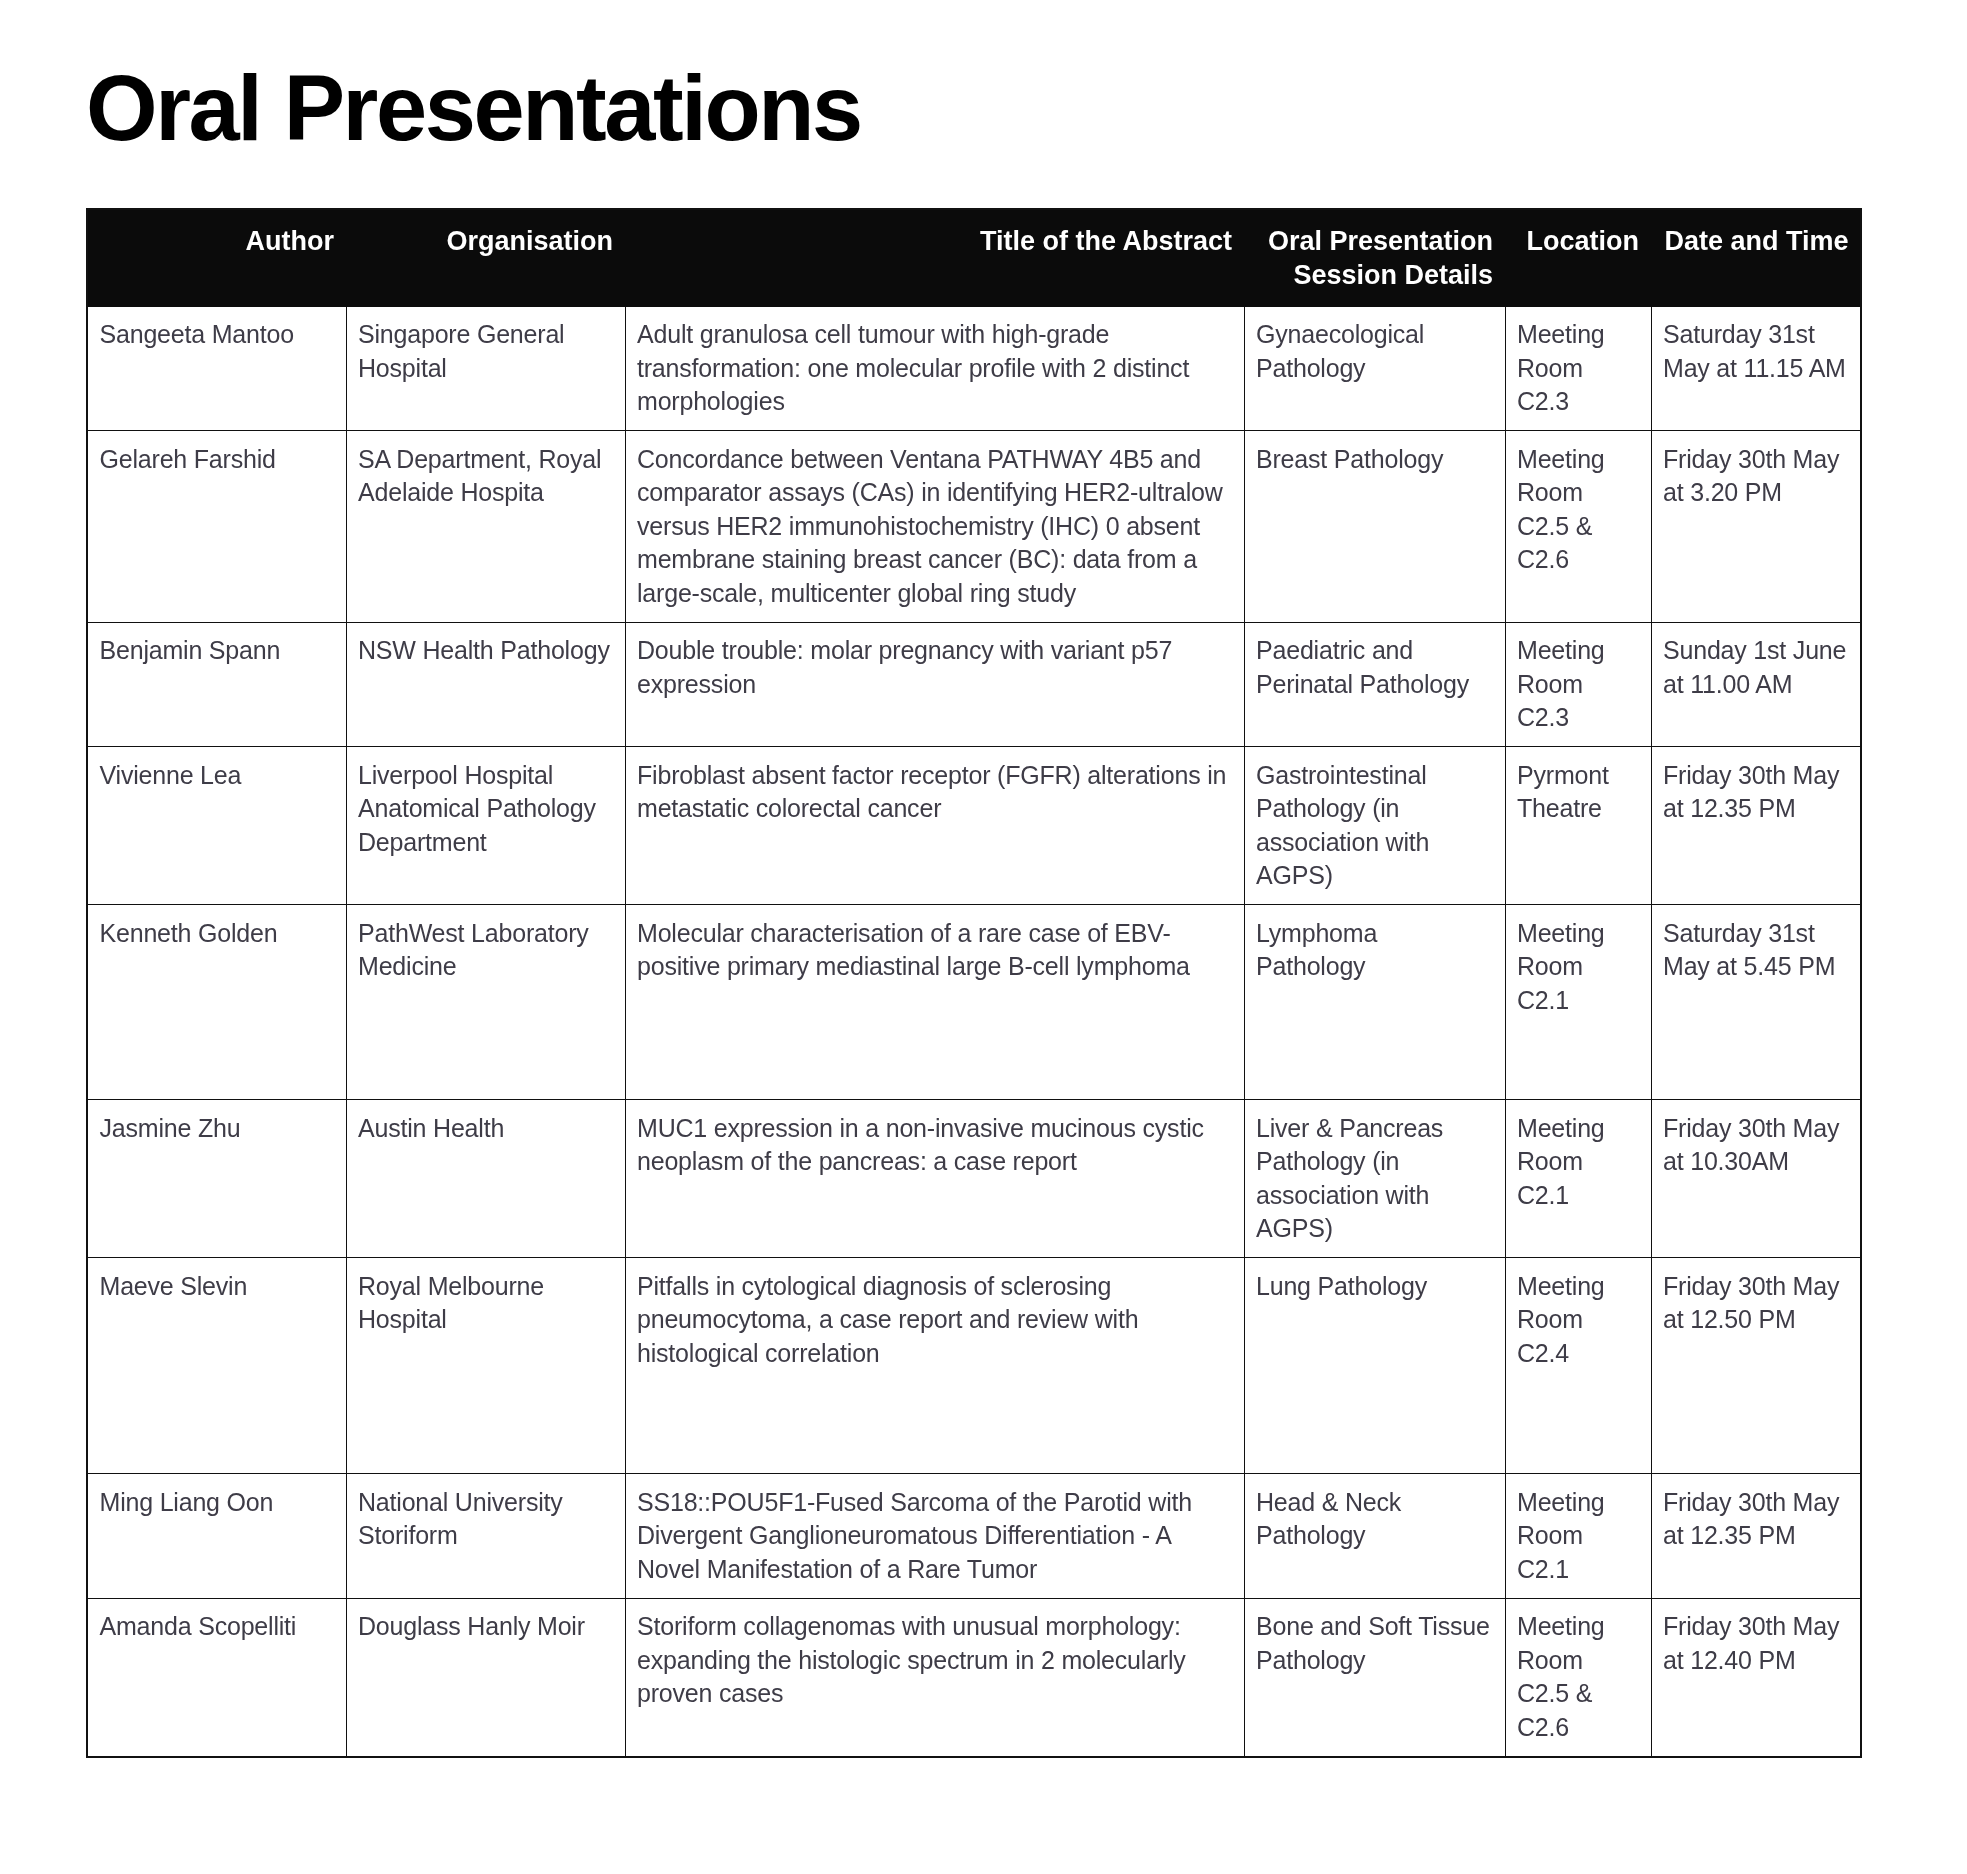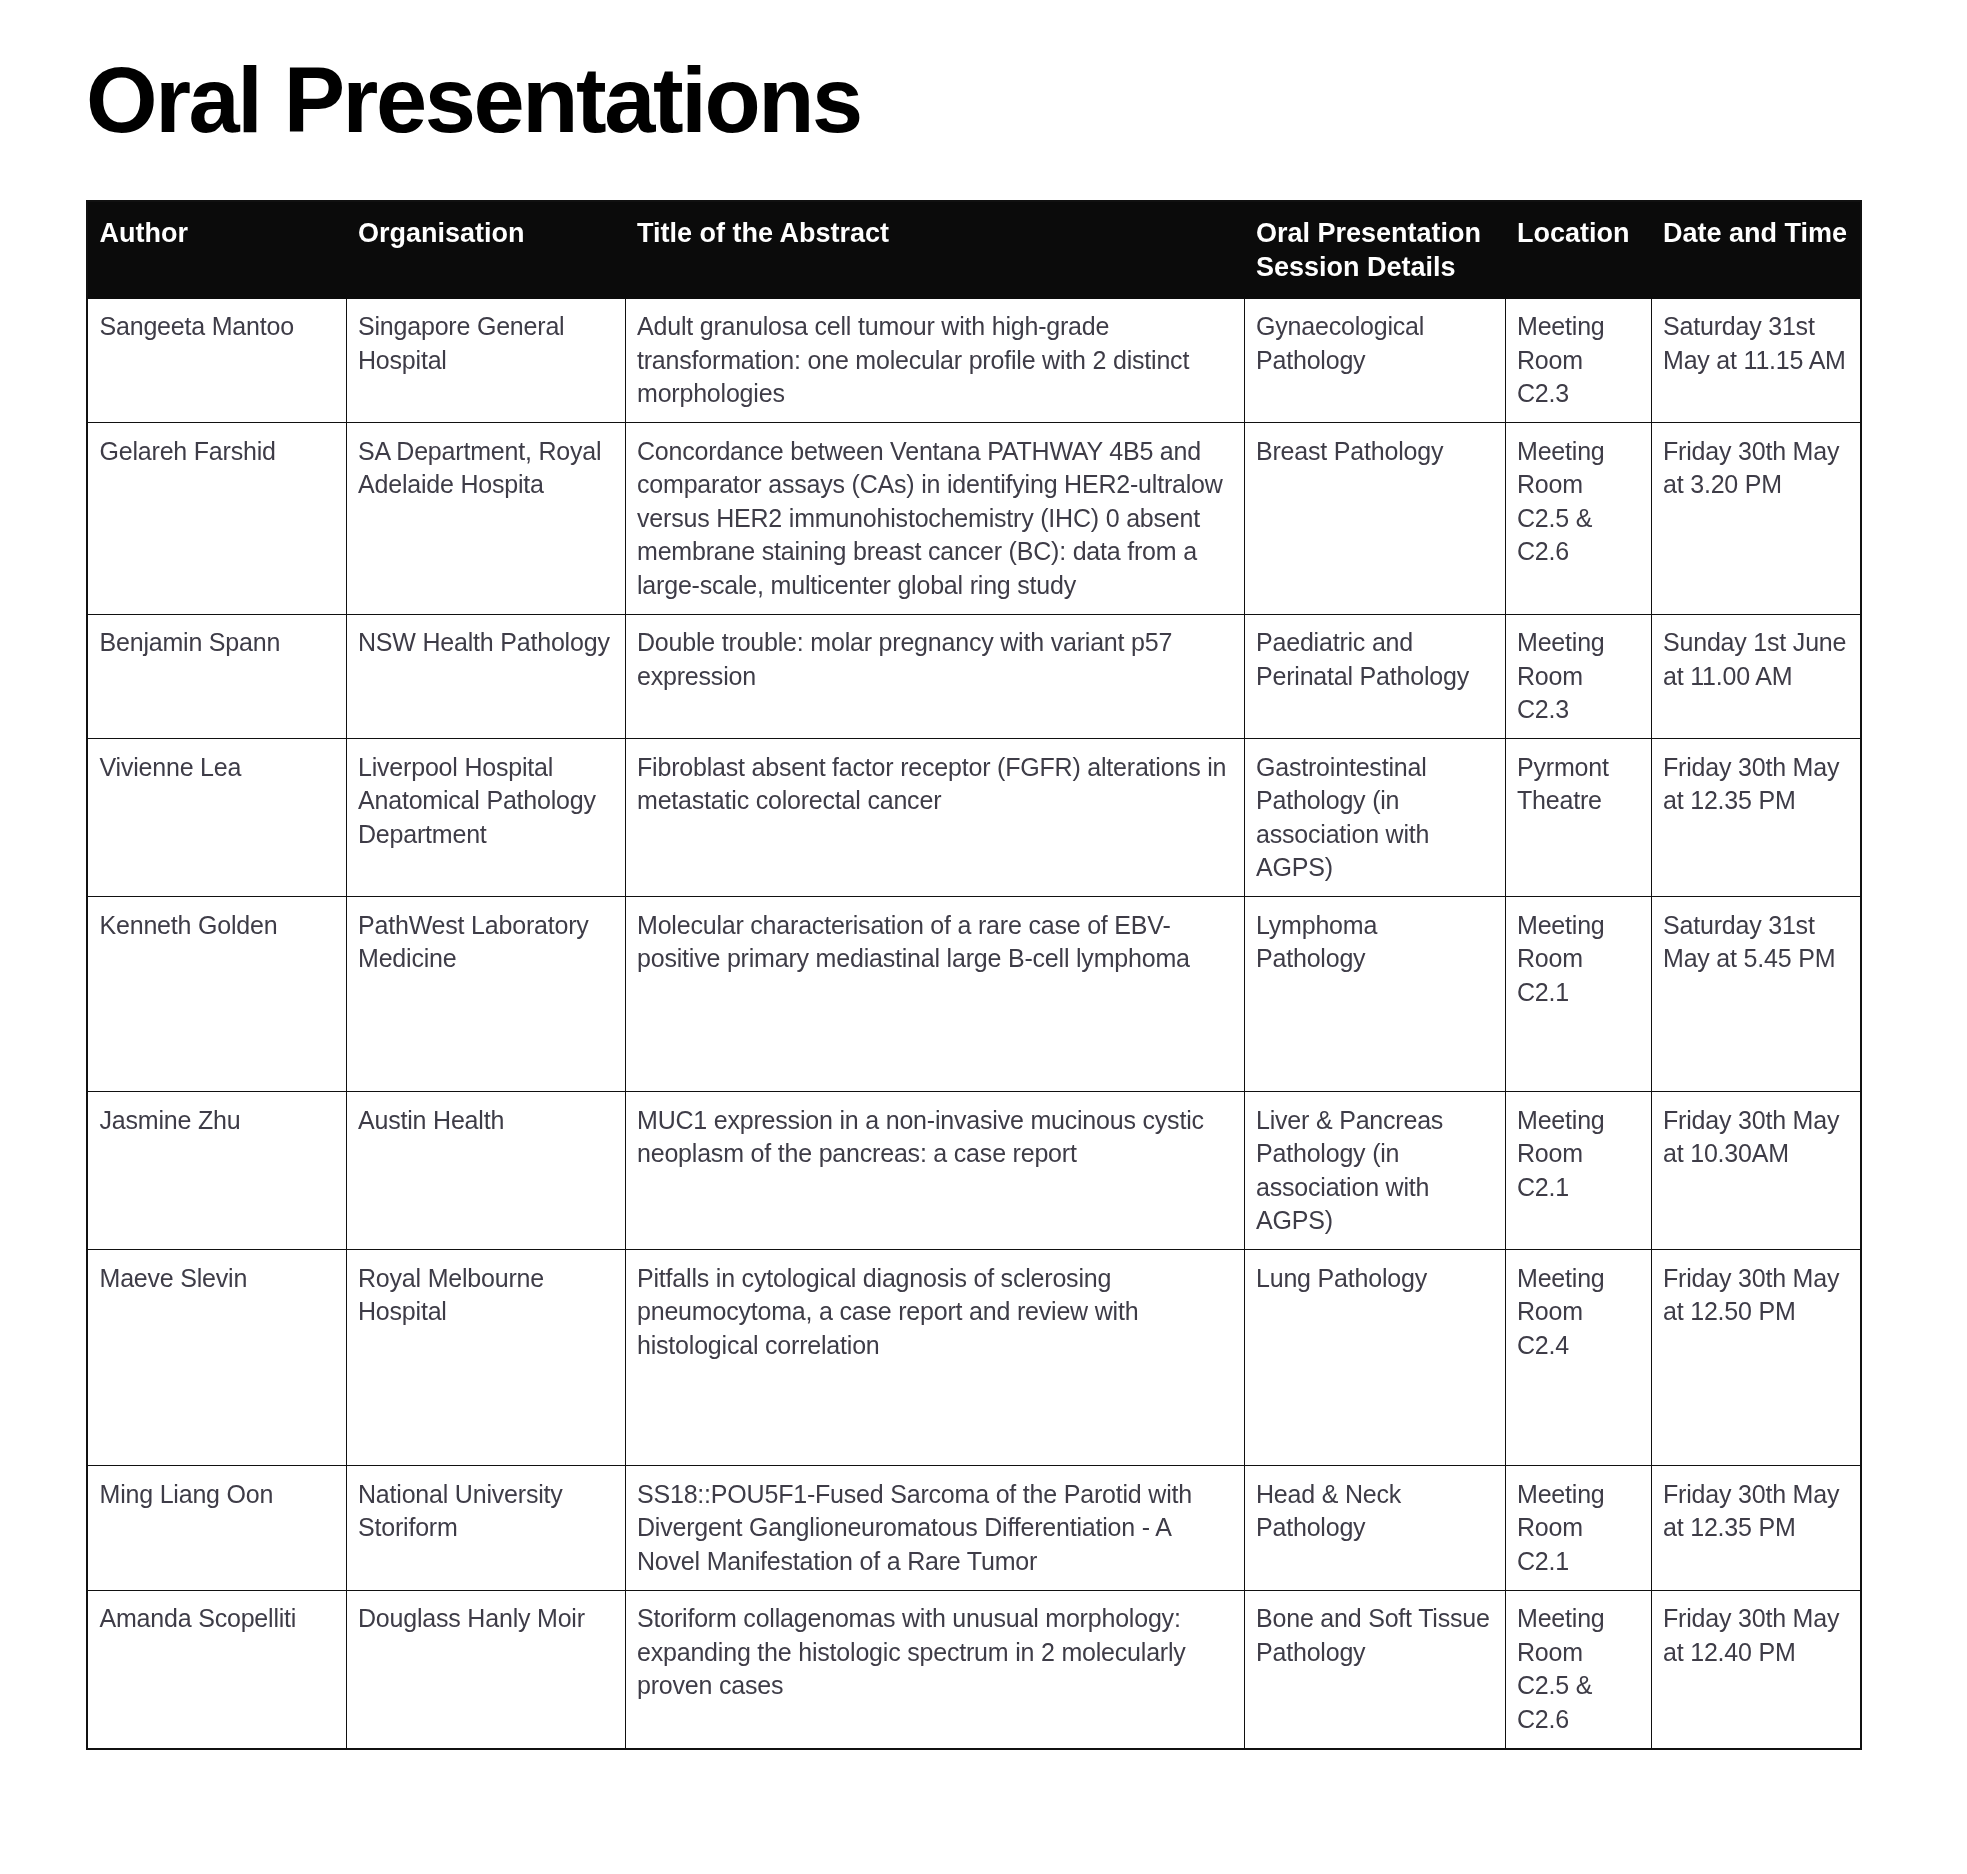--- a/index.html
+++ b/index.html
@@ -12,38 +12,38 @@
     height: 1874px;
     box-sizing: border-box;
     font-family: "Liberation Sans", "DejaVu Sans", sans-serif;
     color: #3e3c47;
     overflow: hidden;
   }
   .page {
     padding: 50px 86px 0 86px;
   }
   h1.page-title {
-    margin: 4px 0 54px 0;
+    margin: 12px 0 54px 0;
     font-size: 92px;
     line-height: 1.0;
     font-weight: 800;
     letter-spacing: -2.4px;
     color: #000000;
   }
   table.presentations {
     border-collapse: collapse;
     table-layout: fixed;
     width: 1774px;
     border: 2.9px solid #111111;
   }
   thead th {
     background: #0b0b0b;
     color: #ffffff;
     font-weight: 700;
-    text-align: left;
+    text-align: right;
     vertical-align: top;
     font-size: 27px;
     line-height: 1.24;
     padding: 15.4px 11.5px 13.4px 11.5px;
     border: 1.9px solid #0b0b0b;
   }
   tbody td {
     border: 1.9px solid #111111;
     vertical-align: top;
     font-size: 25px;

